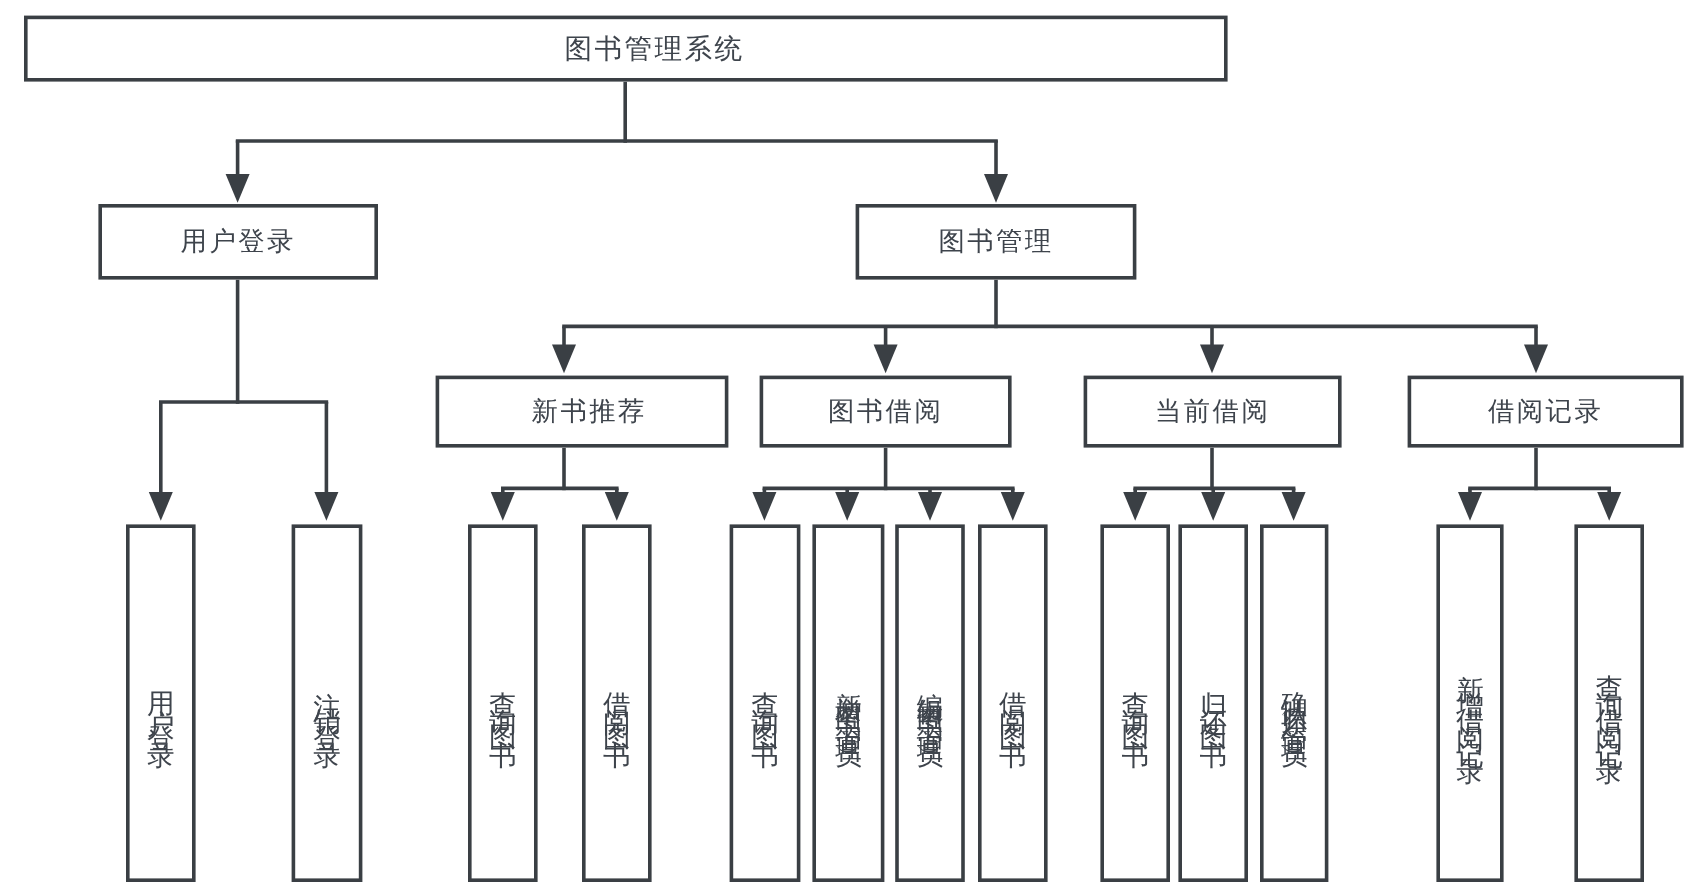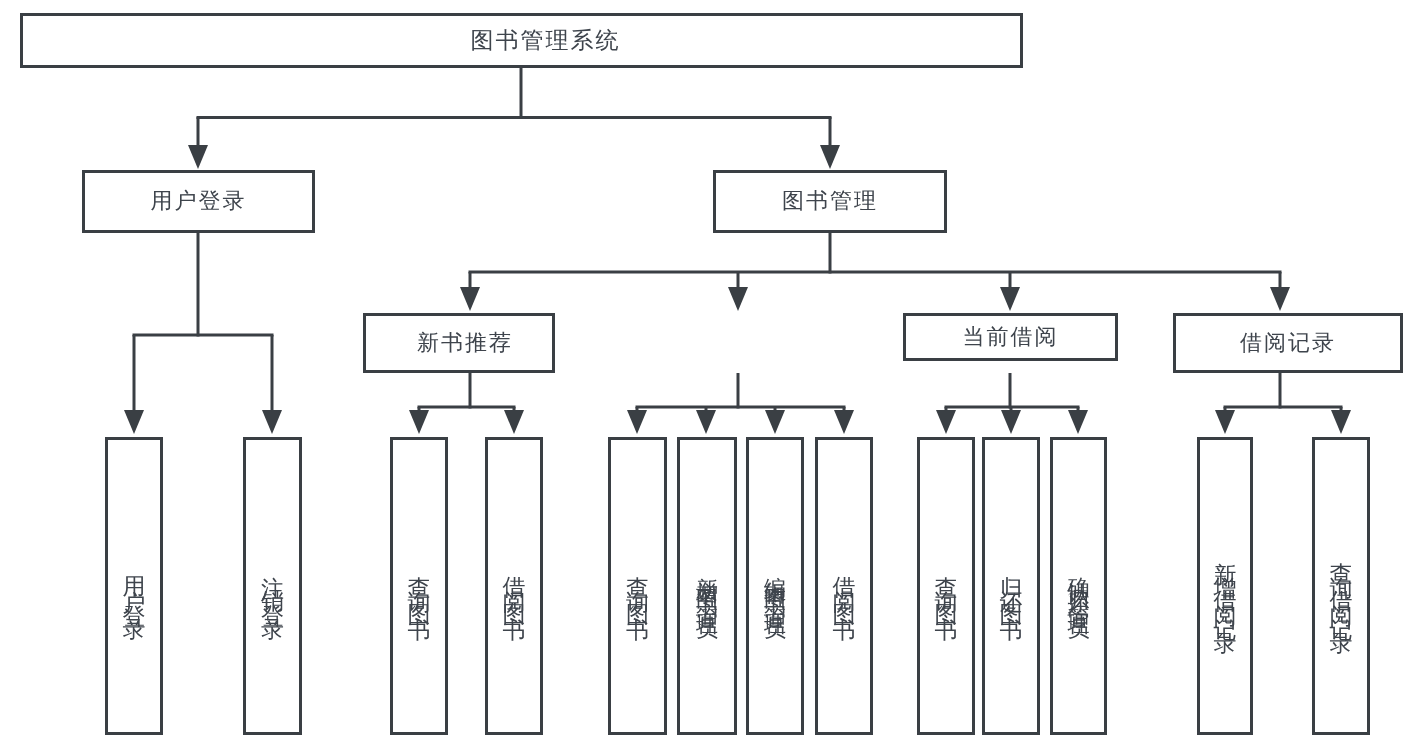--- a/index.html
+++ b/index.html
@@ -143,22 +143,23 @@
       <line x1="1341" y1="407" x2="1341" y2="414"></line>
       <polygon points="1331,410 1351,410 1341,434" stroke="none"></polygon>
     </g>
   </svg>
 
   <div class="node h-node root-node" style="left:20px; top:13px; width:1003px; height:55px;">图书管理系统</div>
 
   <div class="node h-node" style="left:82px; top:170px; width:233px; height:63px;">用户登录</div>
   <div class="node h-node" style="left:713px; top:170px; width:234px; height:63px;">图书管理</div>
 
-  <div class="node h-node" style="left:363px; top:313px; width:192px; height:60px;padding-left:12px;">新书推荐</div>
-  <div class="node h-node" style="left:903px; top:313px; width:215px; height:48px;">当前借阅</div>
+  <div class="node h-node" style="left:363px; top:313px; width:244px; height:60px;padding-left:12px;">新书推荐</div>
+  <div class="node h-node" style="left:633px; top:313px; width:210px; height:60px;">图书借阅</div>
+  <div class="node h-node" style="left:903px; top:313px; width:215px; height:60px;">当前借阅</div>
   <div class="node h-node" style="left:1173px; top:313px; width:230px; height:60px;">借阅记录</div>
 
   <div class="node leaf" style="left:105px; top:437px; width:58px; height:298px;">用户登录</div>
   <div class="node leaf" style="left:243px; top:437px; width:59px; height:298px;">注销登录</div>
 
   <div class="node leaf" style="left:390px; top:437px; width:58px; height:298px;">查询图书</div>
   <div class="node leaf" style="left:485px; top:437px; width:58px; height:298px;">借阅图书</div>
 
   <div class="node leaf" style="left:608px; top:437px; width:59px; height:298px;">查询图书</div>
   <div class="node leaf dense" style="left:677px; top:437px; width:60px; height:298px;">新增图书（管理员）</div>

